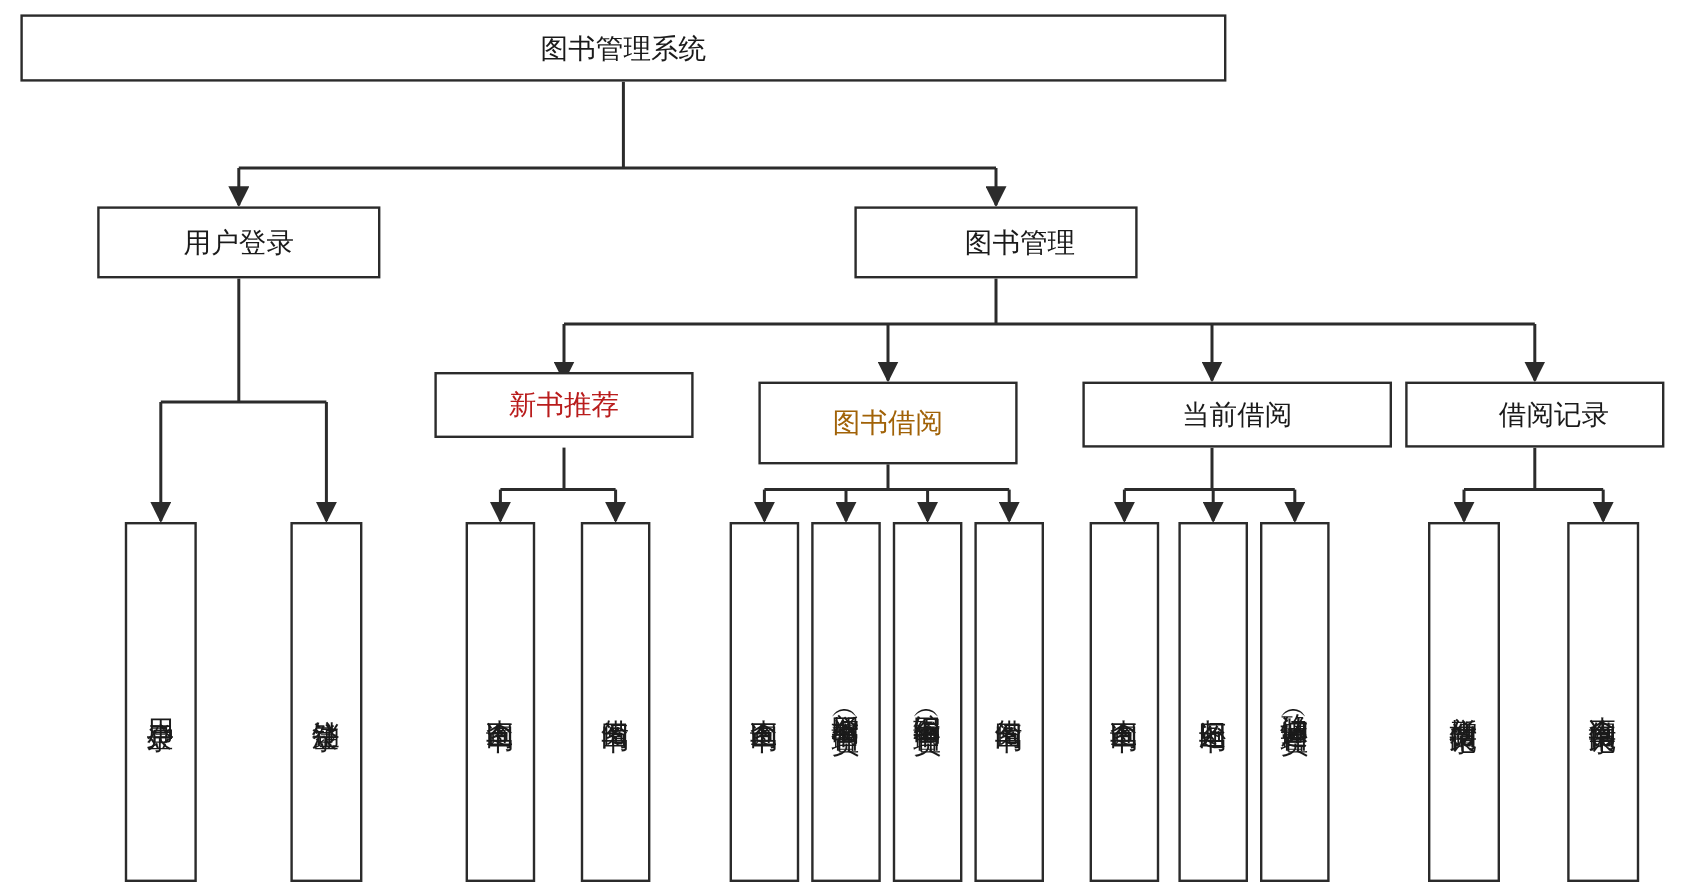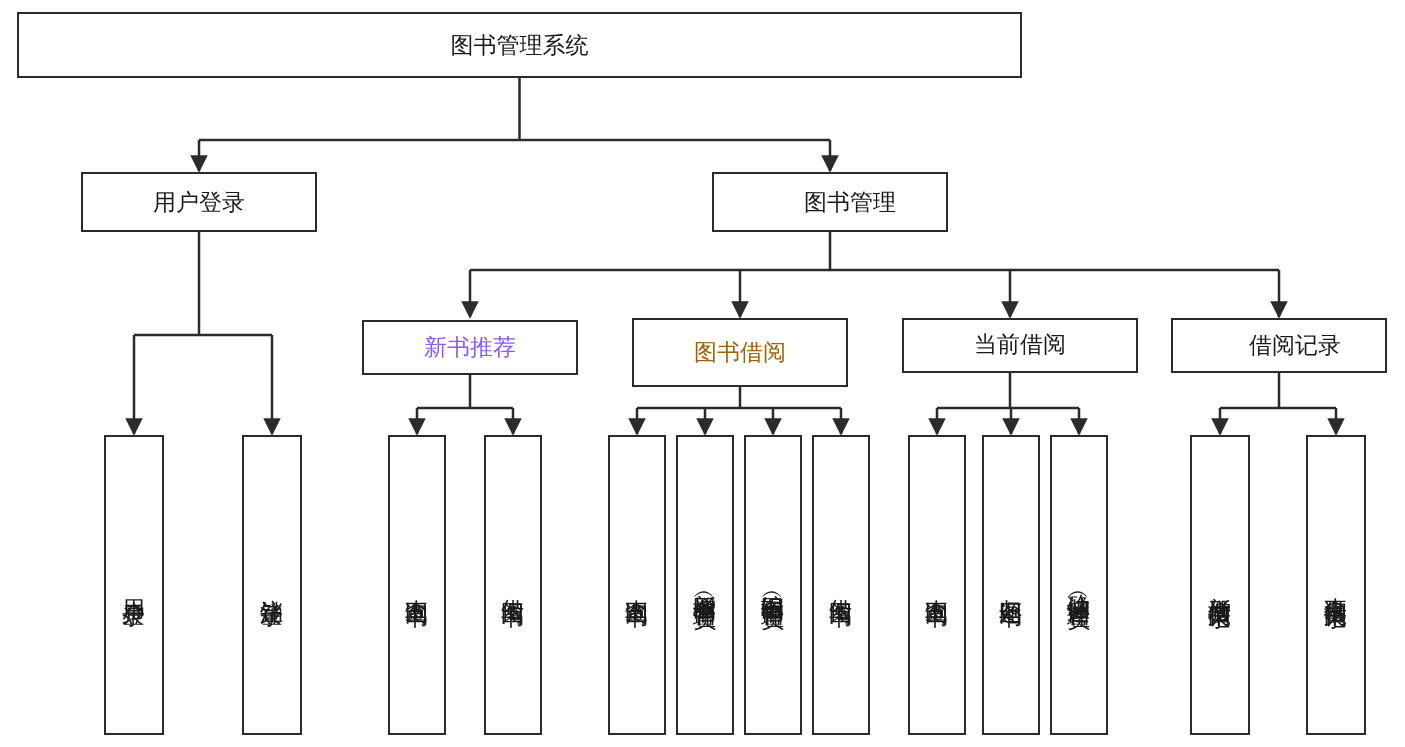--- a/index.html
+++ b/index.html
@@ -106,36 +106,36 @@
         <path d="M 1011 408 L 1011 434" marker-end="url(#arrow)"></path>
         <path d="M 1079 408 L 1079 434" marker-end="url(#arrow)"></path>
         <path d="M 1279 373 L 1279 408"></path>
         <path d="M 1220 408 L 1336 408"></path>
         <path d="M 1220 408 L 1220 434" marker-end="url(#arrow)"></path>
         <path d="M 1336 408 L 1336 434" marker-end="url(#arrow)"></path>
       </g>
   </svg>
 
   <div id="nodes">
-      <div class="node horizontal root" style="left: 17px; top: 12px; width: 1005px; height: 66px; border-color: rgb(43, 43, 43); background: rgb(255, 255, 255); color: rgb(26, 26, 26);">
+      <div class="node horizontal root" style="left: 17px; top: 12px; width: 1005px; height: 56px; border-color: rgb(43, 43, 43); background: rgb(255, 255, 255); color: rgb(26, 26, 26);">
         <span class="label">图书管理系统</span>
       </div>
       <div class="node horizontal" style="left: 81px; top: 172px; width: 236px; height: 60px; border-color: rgb(43, 43, 43); background: rgb(255, 255, 255); color: rgb(26, 26, 26);">
         <span class="label">用户登录</span>
       </div>
       <div class="node horizontal" style="left: 712px; top: 172px; width: 236px; height: 60px; border-color: rgb(43, 43, 43); background: rgb(255, 255, 255); color: rgb(26, 26, 26); padding-left: 40px;">
         <span class="label">图书管理</span>
       </div>
-      <div class="node horizontal" style="left: 362px; top: 320px; width: 216px; height: 55px; border-color: rgb(43, 43, 43); background: rgb(255, 255, 255); color: #8b5cf6;">
+      <div class="node horizontal" style="left: 362px; top: 310px; width: 216px; height: 55px; border-color: rgb(43, 43, 43); background: rgb(255, 255, 255); color: #b91c1c;">
         <span class="label">新书推荐</span>
       </div>
       <div class="node horizontal" style="left: 632px; top: 318px; width: 216px; height: 69px; border-color: rgb(43, 43, 43); background: rgb(255, 255, 255); color: #a16207;">
         <span class="label">图书借阅</span>
       </div>
-      <div class="node horizontal" style="left: 902px; top: 318px; width: 236px; height: 55px; border-color: rgb(43, 43, 43); background: rgb(255, 255, 255); color: rgb(26, 26, 26); font-family: Liberation Serif, serif;">
+      <div class="node horizontal" style="left: 902px; top: 318px; width: 258px; height: 55px; border-color: rgb(43, 43, 43); background: rgb(255, 255, 255); color: rgb(26, 26, 26);">
         <span class="label">当前借阅</span>
       </div>
       <div class="node horizontal" style="left: 1171px; top: 318px; width: 216px; height: 55px; border-color: rgb(43, 43, 43); background: rgb(255, 255, 255); color: rgb(26, 26, 26); padding-left: 32px;">
         <span class="label">借阅记录</span>
       </div>
       <div class="node vertical" style="left: 104px; top: 435px; width: 60px; height: 300px; border-color: rgb(43, 43, 43); background: rgb(255, 255, 255); color: rgb(26, 26, 26);">
         <span class="label">用户登录</span>
       </div>
       <div class="node vertical" style="left: 242px; top: 435px; width: 60px; height: 300px; border-color: rgb(43, 43, 43); background: rgb(255, 255, 255); color: rgb(26, 26, 26);">
         <span class="label">注销登录</span>

